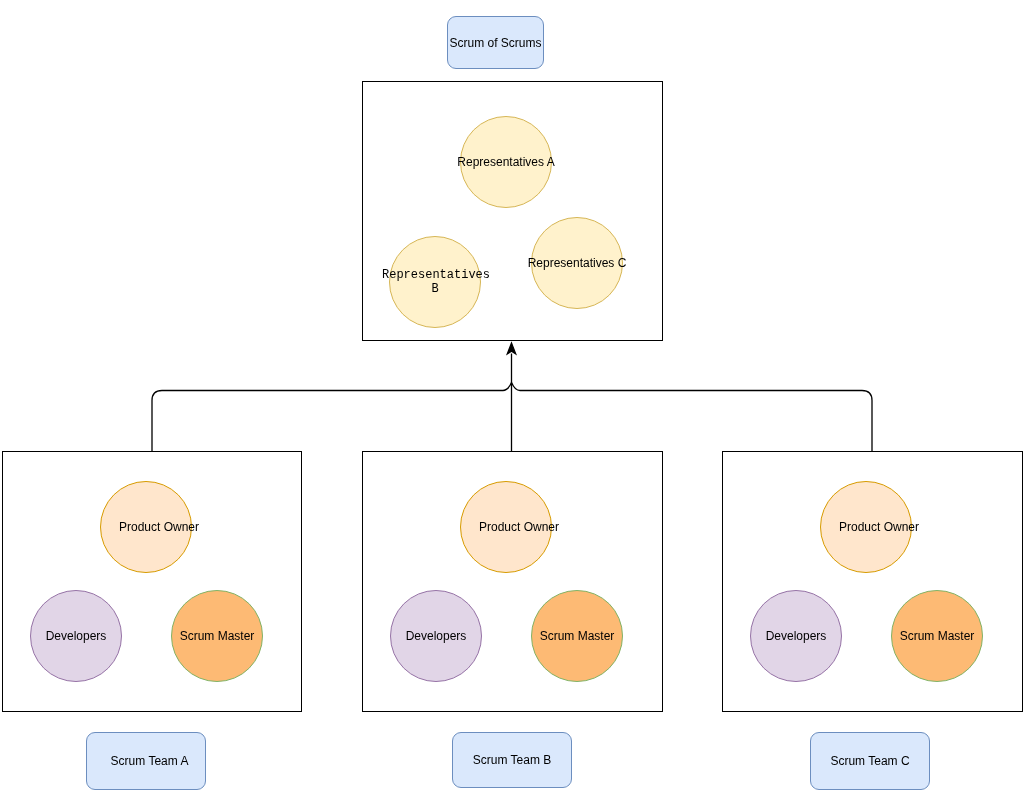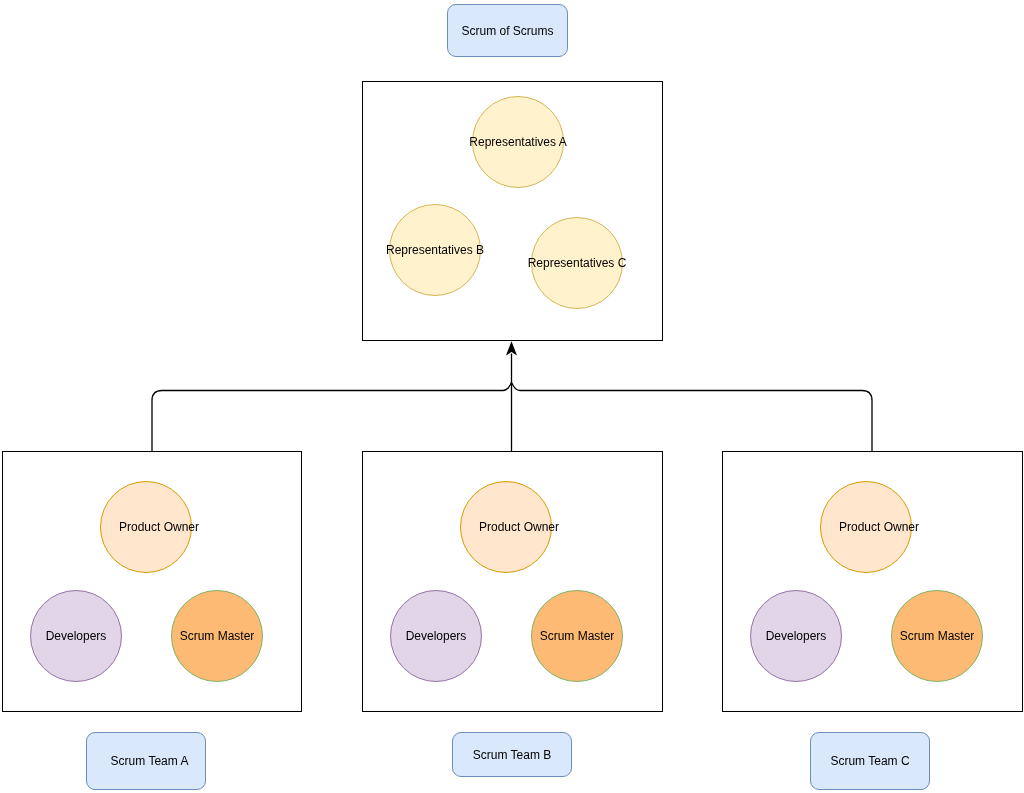--- a/index.html
+++ b/index.html
@@ -27,36 +27,36 @@
   .circle.dev { background:#e1d5e7; border:1.3px solid #9673a6;align-items:center; }
   .circle.sm  { background:#fdba74; border:1.3px solid #82b366; }
 
   .label-node {
     position:absolute; background:#dae8fc; border:1.3px solid #6c8ebf;
     border-radius:9px; display:flex; align-items:center; justify-content:center;
     box-sizing:border-box; text-align:center; z-index:3;
   }
 
   
-  .pos-top-label   { left:447px; top:4px;  width:121px; height:53px; }
+  .pos-top-label   { left:447px; top:16px;  width:97px; height:53px; }
   .pos-rep-box     { left:362px; top:81px; width:301px; height:260px; }
-  .pos-rep-a       { left:460px; top:96px;margin-left:12px; }
-  .pos-rep-b       { left:389px; top:204px; }
+  .pos-rep-a       { left:460px; top:116px; }
+  .pos-rep-b       { left:389px; top:236px;font-family:Liberation Mono, monospace; }
   .pos-rep-c       { left:531px; top:217px; }
 
   .pos-team-a      { left:2px;   top:451px; width:300px; height:261px; }
   .pos-team-b      { left:362px; top:451px; width:301px; height:261px; }
   .pos-team-c      { left:722px; top:451px; width:301px; height:261px; }
 
   .pos-po-a  { left:100px; top:481px; }  .pos-po-b  { left:460px; top:481px; }  .pos-po-c  { left:820px; top:481px; }
   .pos-dev-a { left:30px;  top:590px; }  .pos-dev-b { left:390px; top:590px; }  .pos-dev-c { left:750px; top:590px; }
   .pos-sm-a  { left:171px; top:590px; }  .pos-sm-b  { left:531px; top:590px; }  .pos-sm-c  { left:891px; top:590px; }
 
   .pos-lbl-a { left:86px;  top:732px; width:120px; height:58px;padding-left:7px; }
-  .pos-lbl-b { left:452px; top:732px; width:120px; height:45px; }
+  .pos-lbl-b { left:452px; top:732px; width:120px; height:56px; }
   .pos-lbl-c { left:810px; top:732px; width:120px; height:58px; }
 </style>
 </head>
 <body>
 
 <div class="canvas">
 
   <svg class="connectors" width="1024" height="793" viewBox="0 0 1024 793">
 
     <path class="edge" d="M 152 451 L 152 400.5 Q 152 390.5 162 390.5 L 503 390.5 Q 508 390.5 511.5 382.5 Q 515 390.5 520 390.5 L 862 390.5 Q 872 390.5 872 400.5 L 872 451"></path>

